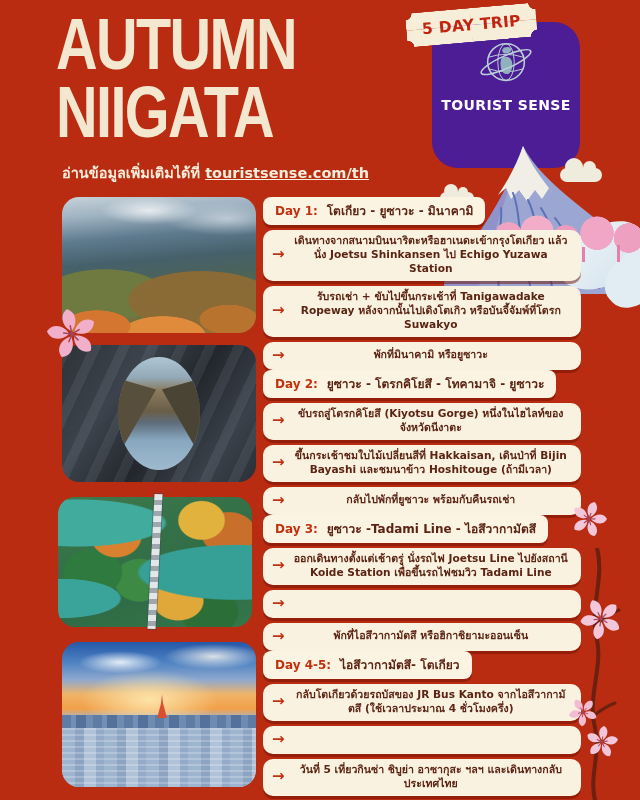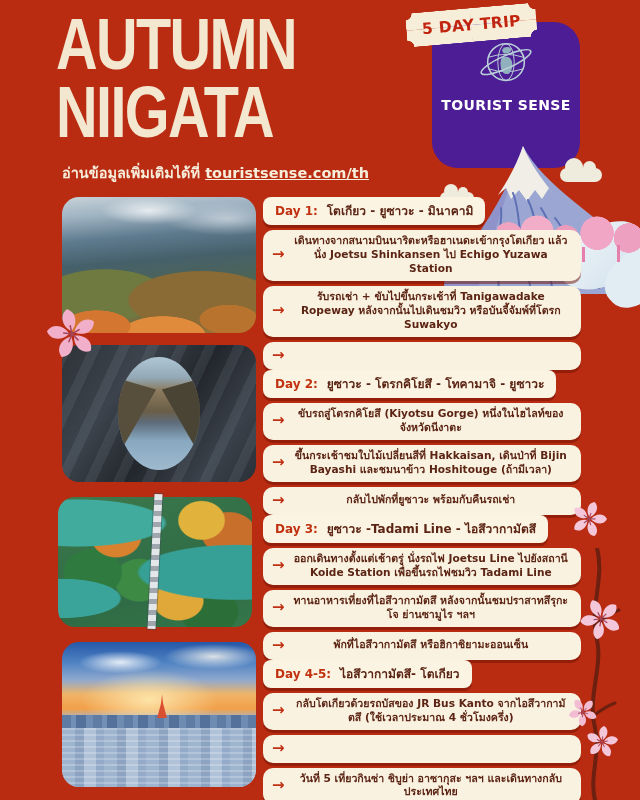--- a/index.html
+++ b/index.html
@@ -205,24 +205,25 @@
       <div class="day-header">
         <span class="day-label">Day 1:</span>
         <span class="day-route">โตเกียว - ยูซาวะ - มินาคามิ</span>
       </div>
       <div class="step">
         <span class="arrow">→</span>
         <span class="step-text">เดินทางจากสนามบินนาริตะหรือฮาเนดะเข้ากรุงโตเกียว แล้วนั่ง Joetsu Shinkansen ไป Echigo Yuzawa Station</span>
       </div>
       <div class="step">
         <span class="arrow">→</span>
-        <span class="step-text">รับรถเช่า + ขับไปขึ้นกระเช้าที่ Tanigawadake Ropeway หลังจากนั้นไปเดินชมวิว หรือบันจี้จัมพ์ที่โตรก Suwakyo</span>
-      </div>
-      <div class="step">
-        <span class="arrow">→</span>
+        <span class="step-text">รับรถเช่า + ขับไปขึ้นกระเช้าที่ Tanigawadake Ropeway หลังจากนั้นไปเดิงโตเกิว หรือบันจี้จัมพ์ที่โตรก Suwakyo</span>
+      </div>
+      <div class="step">
+        <span class="arrow">→</span>
+        <span class="step-text">พักที่มินาคามิ หรือยูซาวะ</span>
       </div>
     </section>
 
     <section class="day">
       <div class="day-header">
         <span class="day-label">Day 2:</span>
         <span class="day-route">ยูซาวะ - โตรกคิโยสึ - โทคามาจิ - ยูซาวะ</span>
       </div>
       <div class="step">
         <span class="arrow">→</span>
@@ -242,21 +243,20 @@
       <div class="day-header">
         <span class="day-label">Day 3:</span>
         <span class="day-route">ยูซาวะ -Tadami Line - ไอสึวากามัตสึ</span>
       </div>
       <div class="step">
         <span class="arrow">→</span>
         <span class="step-text">ออกเดินทางตั้งแต่เช้าตรู่ นั่งรถไฟ Joetsu Line ไปยังสถานี Koide Station เพื่อขึ้นรถไฟชมวิว Tadami Line</span>
       </div>
       <div class="step">
         <span class="arrow">→</span>
-        <span class="step-text">ทานอาหารเที่ยงที่ไอสึวากามัตสึ หลังจากนั้นชมปราสาทสึรุกะโจ ย่านซามูไร ฯลฯ</span>
       </div>
       <div class="step">
         <span class="arrow">→</span>
         <span class="step-text">พักที่ไอสึวากามัตสึ หรือฮิกาชิยามะออนเซ็น</span>
       </div>
     </section>
 
     <section class="day">
       <div class="day-header">
         <span class="day-label">Day 4-5:</span>

